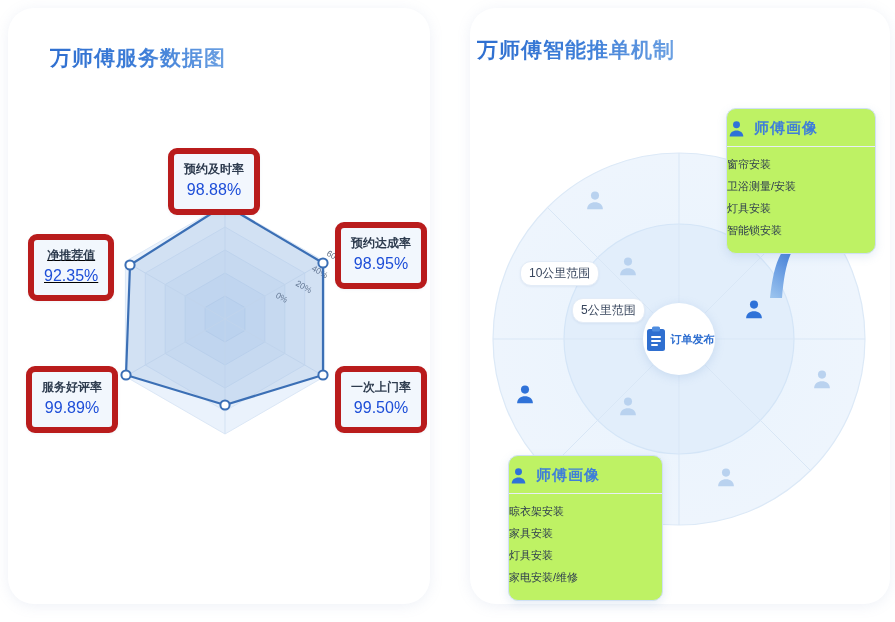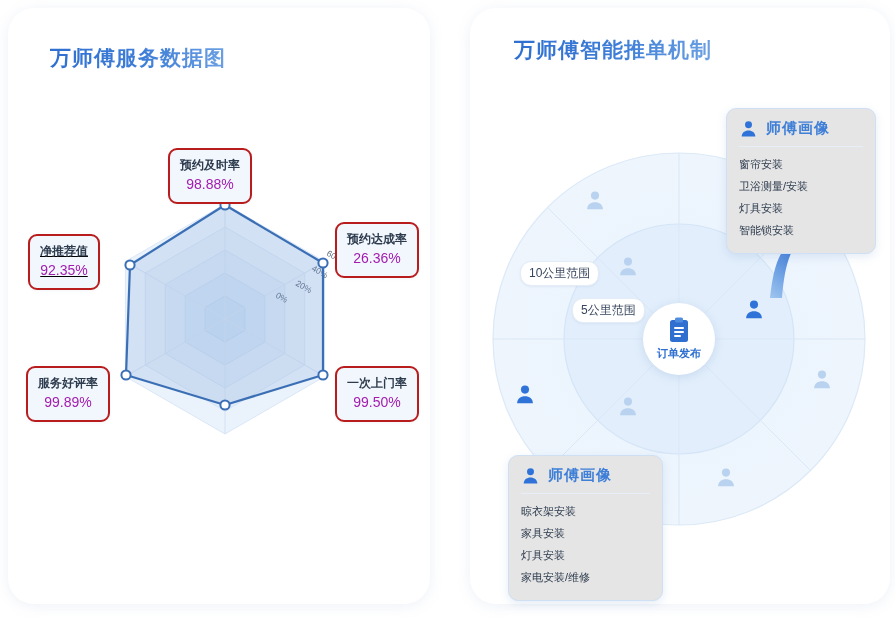--- a/index.html
+++ b/index.html
@@ -27,36 +27,36 @@
     font-weight: bold;
     letter-spacing: 1px;
     background: linear-gradient(90deg, #2f6fd0 0%, #3f7fd8 55%, #6ba0e2 100%);
     -webkit-background-clip: text;
     background-clip: text;
     color: #2f6fd0;
     -webkit-text-fill-color: transparent;
     white-space: nowrap;
   }
   #title-left  { left: 42px; }
-  #title-right { left: 514px; }
+  #title-right { left: 477px; }
 
   
   .radar-label {
     position: absolute;
     background: #f2f7fd;
-    border: 2px solid #b91c1c;
+    border: 6px solid #b91c1c;
     border-radius: 9px;
     padding: 7px 10px 8px;
     text-align: center;
     line-height: 1.35;
     box-shadow: 0 1px 3px rgba(130,160,200,0.10);
     white-space: nowrap;
   }
   .radar-label .rl-name { font-size: 12px; color: #2d3b4e; font-weight: bold; display:block; }
-  .radar-label .rl-val  { font-size: 14px; color: #a21caf; display:block; margin-top:2px; }
+  .radar-label .rl-val  { font-size: 16px; color: #1d4ed8; display:block; margin-top:2px; }
 
   
   #diagram { position: absolute; left: 470px; top: 8px; width: 420px; height: 596px; }
 
   .range-pill {
     position: absolute;
     background: #ffffff;
     border: 1px solid #e3ecf7;
     border-radius: 11px;
     padding: 3px 8px;
@@ -68,39 +68,39 @@
   #pill-10km { left: 50px;  top: 253px; }
   #pill-5km  { left: 102px; top: 290px; }
 
   .center-node {
     position: absolute;
     left: 173px; top: 295px;
     width: 72px; height: 72px;
     border-radius: 50%;
     background: #ffffff;
     box-shadow: 0 2px 10px rgba(120,160,210,0.25);
-    display: flex; flex-direction: column;
+    display: flex; flex-direction: row;
     align-items: center; justify-content: center;
     gap: 3px;
   }
   .center-node .cn-label { font-size: 11px; color: #2f6fd0; font-weight: bold; }
 
   
   .person { position: absolute; width: 22px; height: 22px; }
   .person.dim  svg { fill: #b9d2ef; }
   .person.bold svg { fill: #2f72d8; }
 
   
   .info-card {
     position: absolute;
-    background: #e5e5e5;
+    background: #bef264;
     border: 1px solid #cfe0f4;
     border-radius: 10px;
     box-shadow: 0 3px 10px rgba(110,150,200,0.18);
-    padding: 10px 12px 11px;
+    padding: 10px 0 11px;
   }
   .info-card .ic-head {
     display: flex; align-items: center; gap: 8px;
     padding-bottom: 8px; margin-bottom: 7px;
     border-bottom: 1px solid #e8eef7;
   }
   .info-card .ic-head-title {
     font-size: 15px; font-weight: bold; color: #3f7fd8; letter-spacing: 1px;
   }
   .info-card .ic-item {
@@ -167,21 +167,21 @@
       </g>
     </svg>
 
     <div class="radar-label" style="left:160px; top:140px;">
       <span class="rl-name">预约及时率</span>
       <span class="rl-val">98.88%</span>
     </div>
 
     <div class="radar-label" style="left:327px; top:214px;">
       <span class="rl-name">预约达成率</span>
-      <span class="rl-val">26.36%</span>
+      <span class="rl-val">98.95%</span>
     </div>
 
     <div class="radar-label" style="left:327px; top:358px;">
       <span class="rl-name">一次上门率</span>
       <span class="rl-val">99.50%</span>
     </div>
 
 
     <div class="radar-label" style="left:18px; top:358px;">
       <span class="rl-name">服务好评率</span>

